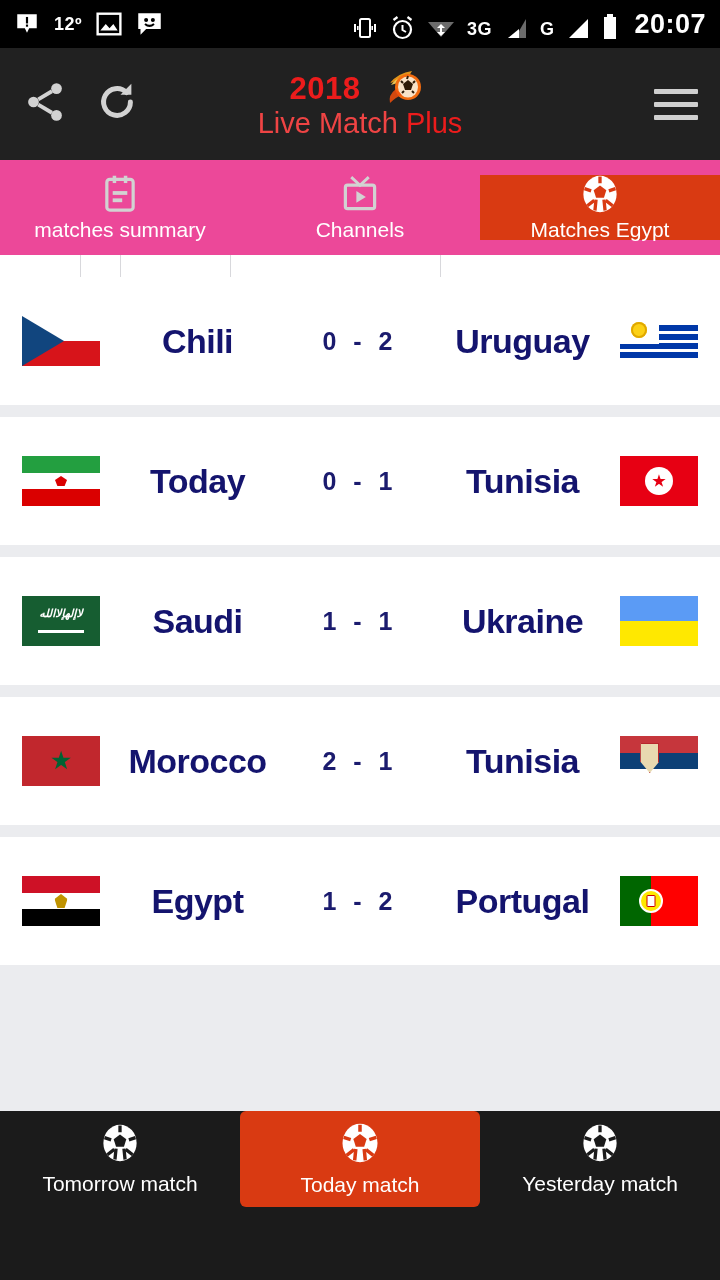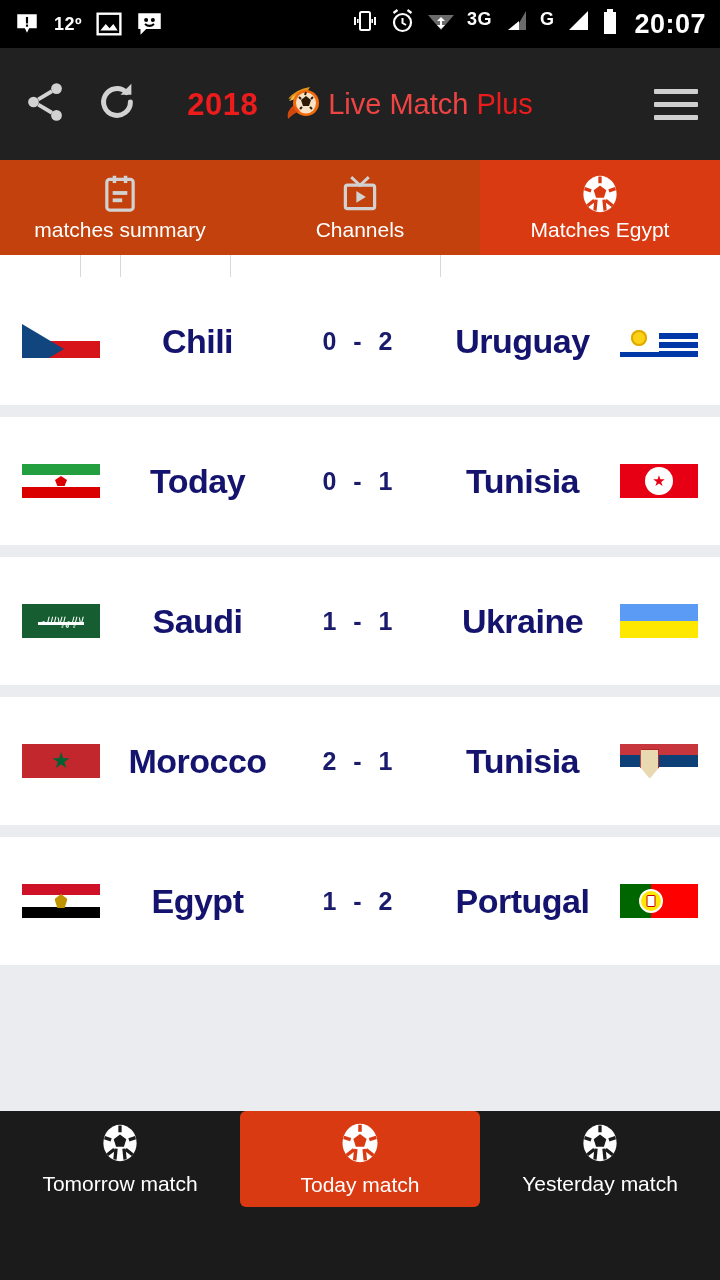--- a/index.html
+++ b/index.html
@@ -9,46 +9,46 @@
     font-family:"Liberation Sans", sans-serif;
     overflow:hidden;
   }
 
   
   .status-bar{
     height:48px; background:#000; display:flex; align-items:center;
     padding:0 14px; color:#fff;
   }
   .sb-left{ display:flex; align-items:center; gap:14px; }
-  .sb-right{ display:flex; align-items:flex-start; gap:12px; margin-left:auto; }
+  .sb-right{ display:flex; align-items:flex-end; gap:12px; margin-left:auto; }
   .sb-temp{ font-size:18px; font-weight:700; letter-spacing:.5px; }
   .sb-clock{ font-size:27px; font-weight:700; letter-spacing:.5px; margin-left:4px;}
   .sb-ico{ display:block; }
 
   
   .app-header{
     height:112px; background:#212121; display:flex; align-items:center;
     position:relative; padding:0 22px;
   }
   .hdr-actions{ display:flex; align-items:center; gap:26px; z-index:2;}
   .hdr-title{
     position:absolute; left:0; right:0; top:0; bottom:0;
-    display:flex; flex-direction:row; align-items:center; justify-content:center;
+    display:flex; flex-direction:column; align-items:center; justify-content:center;
     pointer-events:none;
   }
   .title-top{ display:flex; align-items:center; gap:6px; height:40px; margin-bottom:-2px;}
   .title-year{ color:#ec1c1c; font-size:31px; font-weight:700; letter-spacing:.5px;}
   .title-bottom{ font-size:29px; font-weight:400; }
   .t-live{ color:#ef4444; }
   .t-plus{ color:#ec1c1c; }
   .hamburger{ margin-left:auto; z-index:2; display:flex; flex-direction:column; gap:8px;}
   .hamburger span{ display:block; width:44px; height:5px; background:#cfcfcf; border-radius:1px;}
 
   
-  .tab-bar{ height:95px; display:flex; background:#c2410c; }
+  .tab-bar{ height:95px; display:flex; background:#ec4899;align-items:center; }
   .tab{
     flex:1; display:flex; flex-direction:column; align-items:center;
     justify-content:center; gap:6px; color:#ffffff; position:relative;
   }
   .tab.active{ background:#d93a12; }
   .tab-label{ font-size:21px; line-height:1; }
   .tab-icon{ height:38px; display:flex; align-items:flex-end; }
 
   
   .list{
@@ -57,22 +57,22 @@
   .col-lines{
     position:absolute; top:0; left:0; right:0; height:22px; background:#fff;
   }
   .col-lines i{ position:absolute; top:0; width:1px; height:22px; background:#d8d8dc; }
 
   .match-row{
     background:#fff; height:128px; display:flex; align-items:center;
     padding:0 22px; margin-bottom:12px;
   }
   .flag{
-    width:78px; height:34px; flex:0 0 78px; position:relative;
-    overflow:hidden; background:#fff;
+    width:78px; height:50px; flex:0 0 78px; position:relative;
+    overflow:hidden; background:#fff;font-weight:bold;
   }
   .team{
     flex:1; text-align:center; color:#14146e; font-size:34px; font-weight:700;
     letter-spacing:-.5px; white-space:nowrap;
   }
   .score{
     flex:0 0 130px; text-align:center; color:#1b1b6e;
     font-size:25px; font-weight:700; letter-spacing:5px;
   }
 

